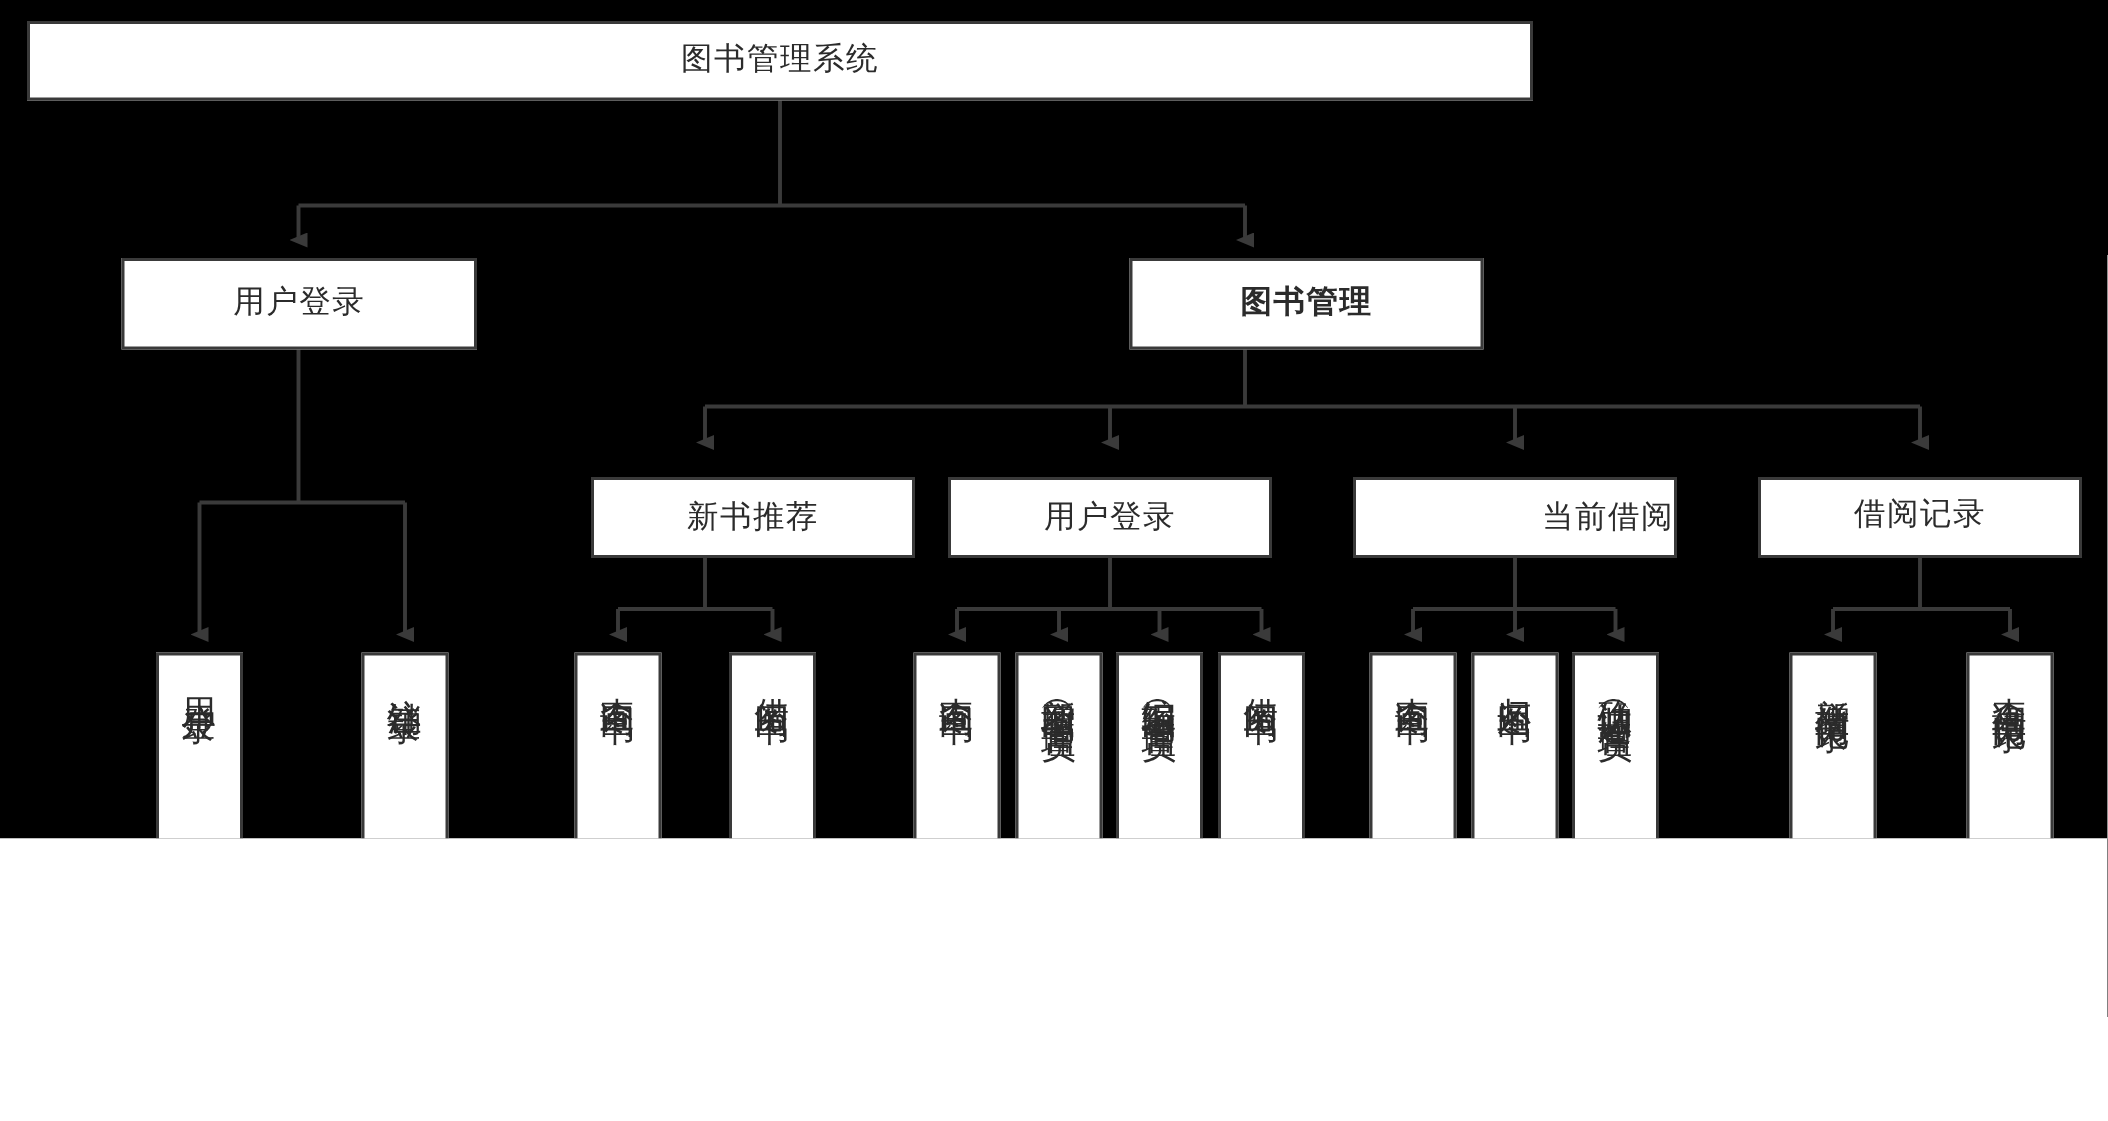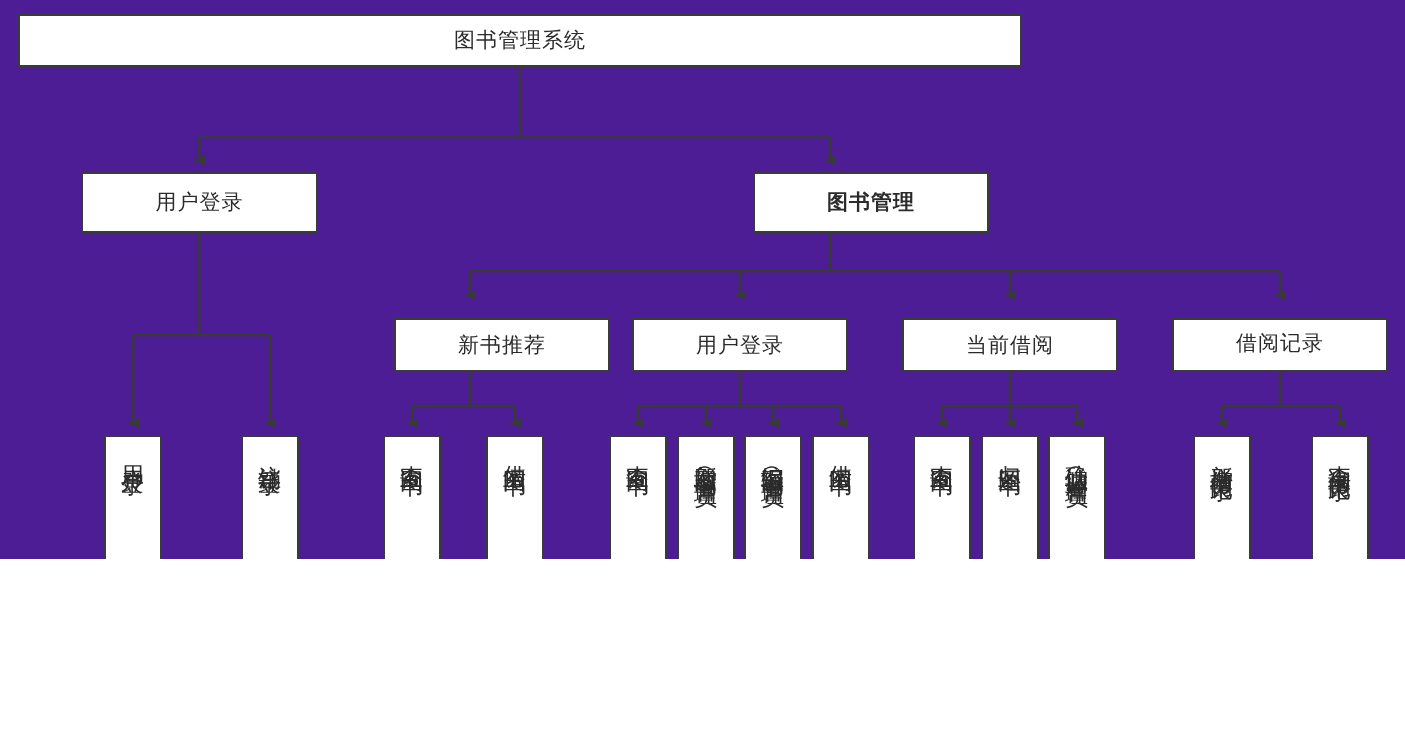--- a/index.html
+++ b/index.html
@@ -4,21 +4,21 @@
 <style>
   html,body{margin:0;padding:0;background:#ffffff;}
   body{
     font-family:"Liberation Sans","DejaVu Sans",sans-serif;
     -webkit-font-smoothing:antialiased;
   }
   #canvas{
     position:relative;
     width:1405px;
     height:559px;
-    background:#4c1d95;
+    background:#000000;
     overflow:hidden;
   }
   svg#wires{
     position:absolute;
     left:0; top:0;
     width:1405px;
     height:747px;
     pointer-events:none;
   }
   .node{
@@ -129,21 +129,21 @@
   <div class="node h" style="left:753px; top:172px; width:236px; height:61px;font-weight:bold;">
     <span class="lbl">图书管理</span>
   </div>
 
   <div class="node h" style="left:366px; top:318px; width:216px; height:54px;margin-left:28px;">
     <span class="lbl">新书推荐</span>
   </div>
   <div class="node h" style="left:632px; top:318px; width:216px; height:54px;">
     <span class="lbl">用户登录</span>
   </div>
-  <div class="node h" style="left:902px; top:318px; width:216px; height:54px;">
+  <div class="node h" style="left:902px; top:318px; width:216px; height:54px;justify-content:flex-end;">
     <span class="lbl">当前借阅</span>
   </div>
   <div class="node h" style="left:1172px; top:318px; width:216px; height:54px;font-family:Liberation Mono, monospace;">
     <span class="lbl">借阅记录</span>
   </div>
 
   <div class="node leaf" style="left:104px; top:435px; width:58px; height:298px;">
     <span class="lbl">用户登录</span>
   </div>
   <div class="node leaf" style="left:241px; top:435px; width:58px; height:298px;">

